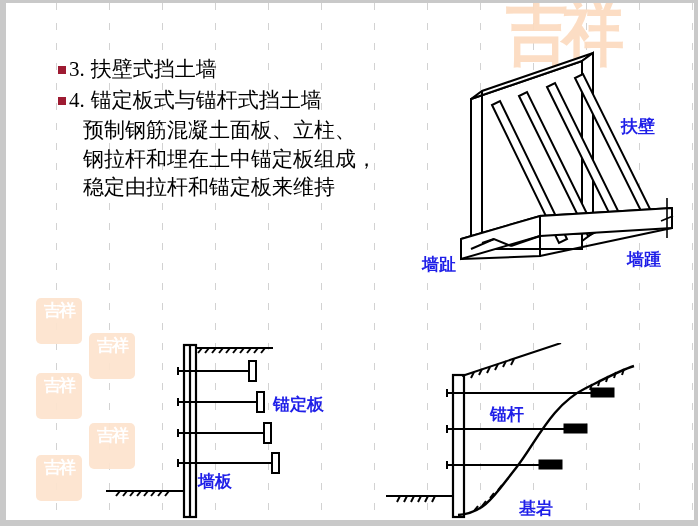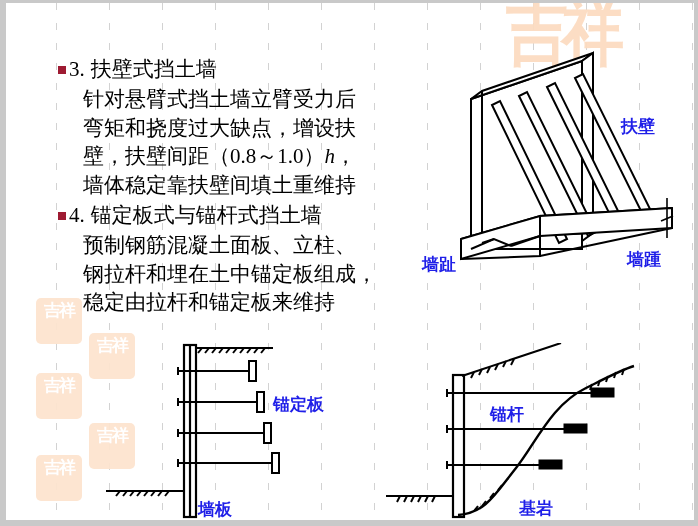--- a/index.html
+++ b/index.html
@@ -92,26 +92,20 @@
   <div class="seal" style="left:83px;top:420px;">吉祥</div>
   <div class="seal" style="left:30px;top:452px;">吉祥</div>
 
   <div class="textcol">
 
     <div class="bullet-row">
       <span class="bsq"></span>
       <span class="b-head">3.</span>
       <span class="b-head" style="margin-left:6px;text-align:right;">扶壁式挡土墙</span>
     </div>
-    <div class="body-par">
-      <div>针对悬臂式挡土墙立臂受力后</div>
-      <div>弯矩和挠度过大缺点，增设扶</div>
-      <div><span>壁，扶壁间距（0.8～1.0）</span><span class="ital">h</span><span>，</span></div>
-      <div>墙体稳定靠扶壁间填土重维持</div>
-    </div>
 
     <div class="bullet-row par2">
       <span class="bsq"></span>
       <span class="b-head">4.</span>
       <span class="b-head" style="margin-left:6px;">锚定板式与锚杆式挡土墙</span>
     </div>
     <div class="body-par">
       <div>预制钢筋混凝土面板、立柱、</div>
       <div>钢拉杆和埋在土中锚定板组成，</div>
       <div>稳定由拉杆和锚定板来维持</div>
@@ -204,21 +198,21 @@
         <line x1="72" y1="90" x2="161" y2="90" stroke-width="2"></line>
         <line x1="72" y1="86" x2="72" y2="94" stroke-width="2"></line>
         <rect x="158" y="80" width="7" height="20" fill="#fff" stroke="#000" stroke-width="2"></rect>
 
         <line x1="72" y1="120" x2="169" y2="120" stroke-width="2"></line>
         <line x1="72" y1="116" x2="72" y2="124" stroke-width="2"></line>
         <rect x="166" y="110" width="7" height="20" fill="#fff" stroke="#000" stroke-width="2"></rect>
       </g>
     </svg>
     <div class="lbl" style="left:167px;top:50px;">锚定板</div>
-    <div class="lbl" style="left:92px;top:127px;margin-top:28px;">墙板</div>
+    <div class="lbl" style="left:92px;top:127px;">墙板</div>
   </div>
 
   <div class="fig" style="left:380px;top:340px;width:310px;height:180px;">
     <svg width="310" height="180" viewBox="0 0 310 180">
       <g stroke="#000" fill="none">
 
         <rect x="67" y="32" width="11" height="142" fill="#fff" stroke="#000" stroke-width="2.2"></rect>
 
         <line x1="76" y1="33" x2="175" y2="0" stroke-width="2"></line>
         <g stroke-width="2">

